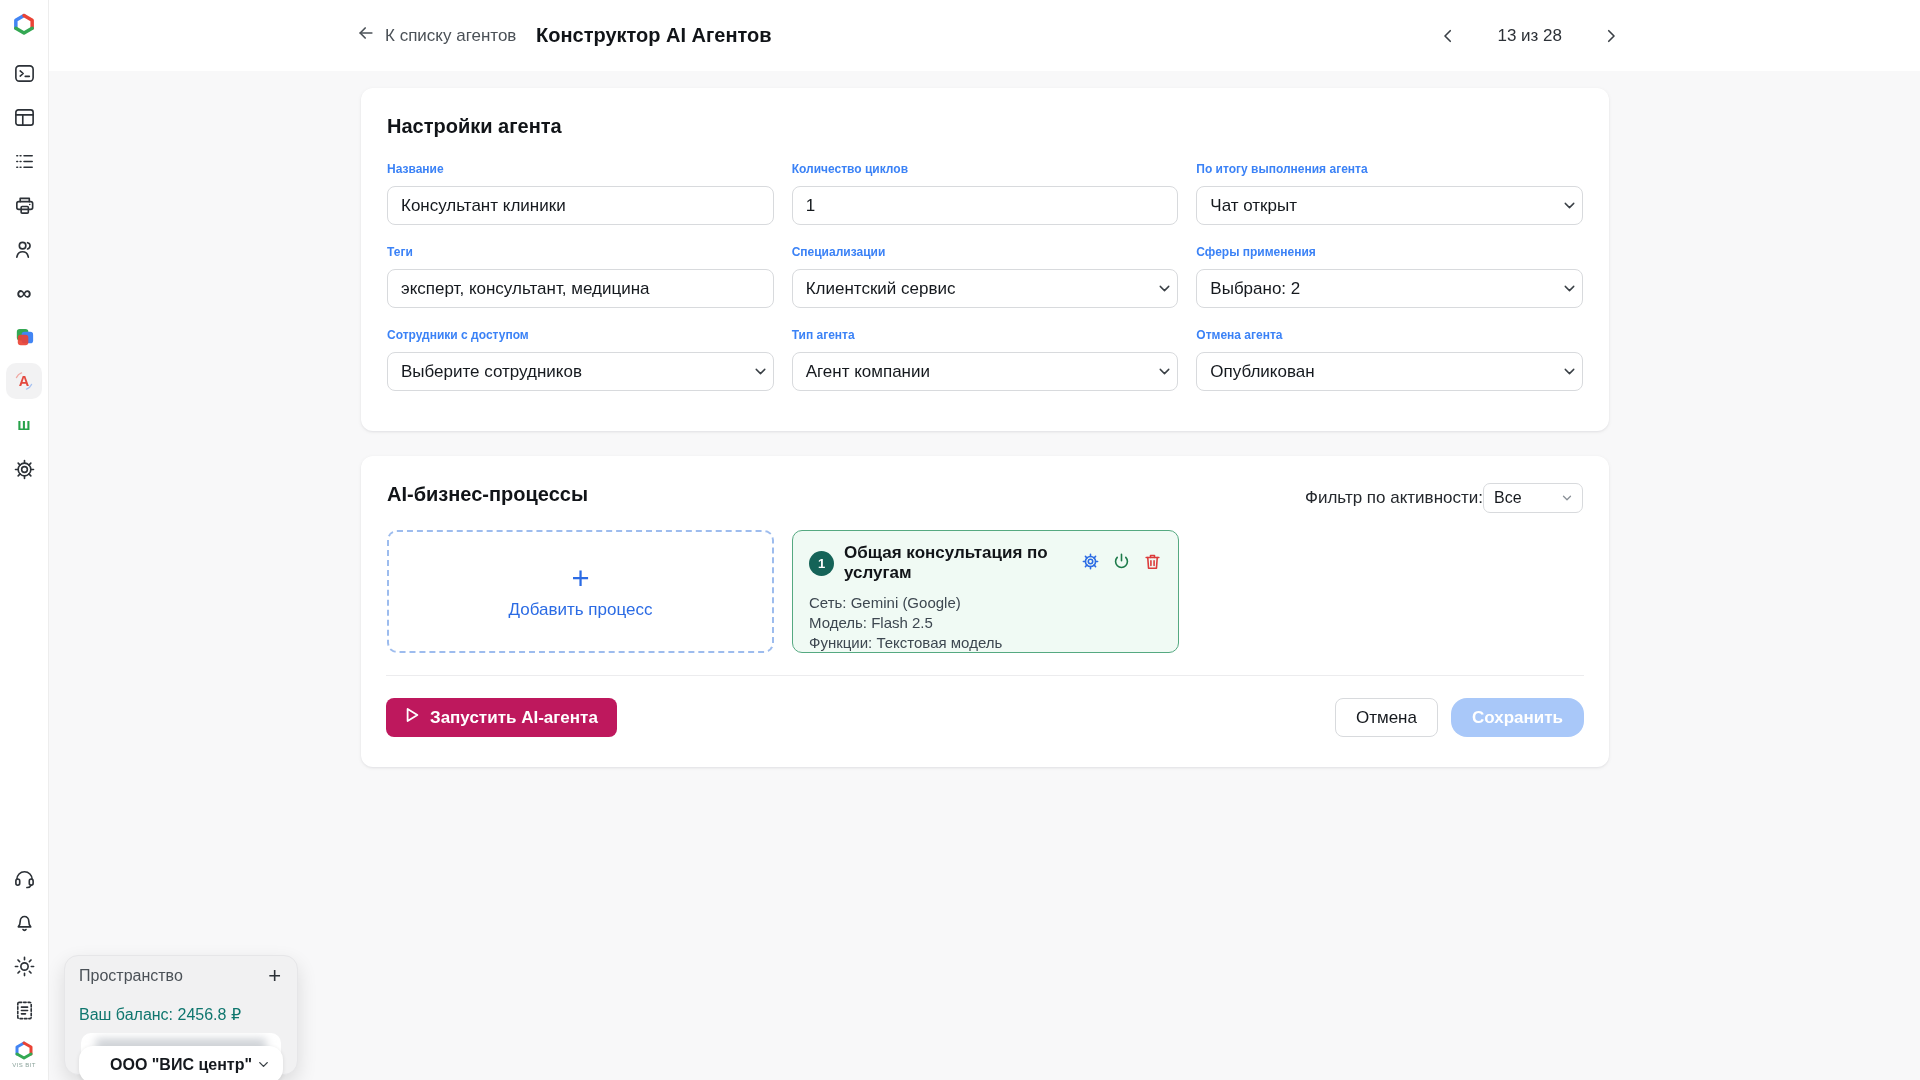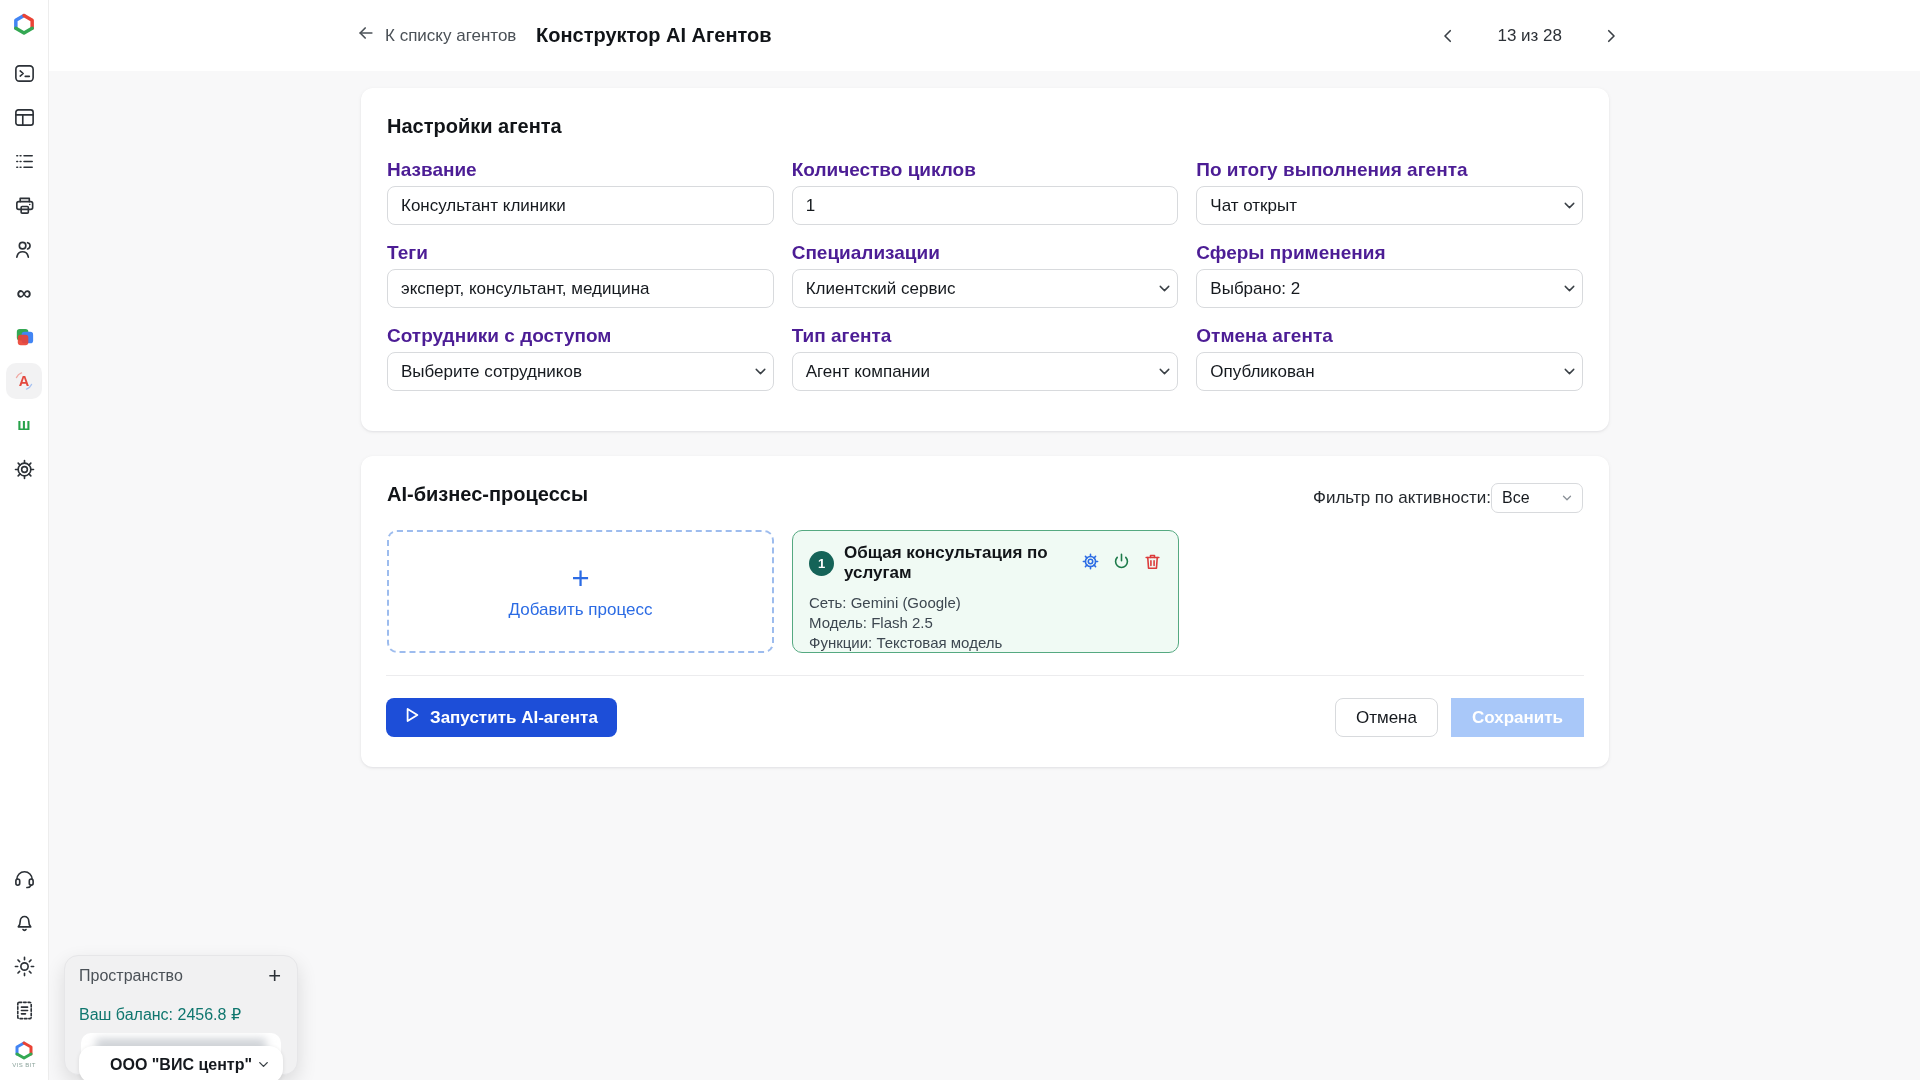--- a/index.html
+++ b/index.html
@@ -27,51 +27,51 @@
   .pager-text { font-size:17px; color:#2c3137; }
   .pager-btn { background:none; border:none; cursor:pointer; display:flex; align-items:center; }
 
   
   .card { position:absolute; left:361px; width:1248px; background:#fff; border-radius:12px; box-shadow:0 1px 2px rgba(16,24,40,.05), 0 1px 4px rgba(16,24,40,.06); }
   .card-settings { top:88px; height:343px; }
   .card-processes { top:456px; height:311px; }
   .card-h { padding:27px 26px 0; font-size:20px; font-weight:700; color:#111418; }
 
   .settings-grid { margin:22px 26px 0; display:grid; grid-template-columns:repeat(3,1fr); column-gap:18px; row-gap:18px; }
-  .field-label { font-size:19px; font-weight:700; color:#4c1d95; line-height:19px; margin-bottom:7px; }
+  .field-label { font-size:12px; font-weight:700; color:#3b82f6; line-height:19px; margin-bottom:7px; }
   .text-input, .select { width:100%; height:39px; border:1px solid #d8dadd; border-radius:8px; background:#fff; font-size:17px; color:#15191e; font-family:inherit; }
   .text-input { padding:0 13px; }
   .select { display:flex; align-items:center; justify-content:space-between; padding:0 4px 0 13px; cursor:pointer; }
   .chev svg { display:block; }
 
   
   .p-heading { position:absolute; left:26px; top:27px; font-size:20px; font-weight:700; color:#111418; }
   .filter-row { position:absolute; right:26px; top:27px; display:flex; align-items:center; gap:0; }
   .filter-label { font-size:17px; color:#24282d; }
-  .filter-select { width:92px; height:30px; border:1px solid #d8dadd; border-radius:7px; display:flex; align-items:center; justify-content:space-between; padding:0 8px 0 10px; font-size:16px; cursor:pointer; background:#fff; }
+  .filter-select { width:100px; height:30px; border:1px solid #d8dadd; border-radius:7px; display:flex; align-items:center; justify-content:space-between; padding:0 8px 0 10px; font-size:16px; cursor:pointer; background:#fff; }
 
   .add-box { position:absolute; left:26px; top:74px; width:387px; height:123px; border:2px dashed #9dbcee; border-radius:10px; display:flex; flex-direction:column; align-items:center; justify-content:center; gap:6px; color:#2b6be4; cursor:pointer; background:#fff; }
   .add-box .plus { font-size:31px; font-weight:400; line-height:30px; }
   .add-box .add-label { font-size:17px; }
 
   .proc-card { position:absolute; left:431px; top:74px; width:387px; height:123px; border:1px solid #55a981; background:#f0faf4; border-radius:10px; padding:12px 16px; }
   .proc-head { display:flex; align-items:center; }
   .proc-num { width:25px; height:25px; border-radius:50%; background:#156358; color:#fff; font-size:13px; font-weight:700; display:flex; align-items:center; justify-content:center; flex:0 0 25px; }
   .proc-title { font-size:17px; font-weight:700; color:#111418; margin-left:10px; flex:1; }
   .proc-actions { display:flex; align-items:center; gap:12px; }
   .proc-actions .ibtn { background:none; border:none; padding:0; cursor:pointer; display:flex; }
   .proc-lines { margin-top:10px; }
   .proc-line { font-size:15px; color:#3d4750; line-height:20px; }
 
   .divider { position:absolute; left:25px; right:25px; top:219px; height:1px; background:#ececee; }
   .btn-row { position:absolute; left:25px; right:25px; top:242px; display:flex; align-items:center; }
-  .run-btn { height:39px; background:#1d4ed8; color:#fff; border:none; border-radius:8px; padding:0 19px; font-size:17px; font-weight:600; font-family:inherit; display:flex; align-items:center; gap:10px; cursor:pointer; }
+  .run-btn { height:39px; background:#be185d; color:#fff; border:none; border-radius:8px; padding:0 19px; font-size:17px; font-weight:600; font-family:inherit; display:flex; align-items:center; gap:10px; cursor:pointer; }
   .spacer { flex:1; }
   .cancel-btn { height:39px; background:#fff; border:1px solid #d8dadd; border-radius:8px; padding:0 20px; font-size:17px; color:#15191e; font-family:inherit; cursor:pointer; }
-  .save-btn { height:39px; background:#a9c8f9; color:#fff; border:none; border-radius:0; padding:0 21px; font-size:17px; font-weight:600; font-family:inherit; margin-left:13px; cursor:not-allowed; }
+  .save-btn { height:39px; background:#a9c8f9; color:#fff; border:none; border-radius:16px; padding:0 21px; font-size:17px; font-weight:600; font-family:inherit; margin-left:13px; cursor:not-allowed; }
 
   
   .workspace { position:absolute; left:64px; top:955px; width:234px; height:120px; background:#f1f1f2; border:1px solid #e6e6e8; border-radius:14px; box-shadow:0 8px 20px rgba(0,0,0,.12); padding:11px 14px; z-index:6; }
   .ws-row1 { display:flex; align-items:center; justify-content:space-between; }
   .ws-title { font-size:16px; color:#4b5157; }
   .ws-plus { background:none; border:none; font-size:22px; line-height:18px; color:#2c3137; cursor:pointer; padding:0 2px; }
   .ws-balance { margin-top:20px; font-size:16px; color:#0f766e; }
   .ws-company-wrap { position:relative; margin-top:9px; height:50px; }
   .ws-blur-item { position:absolute; left:2px; right:2px; top:0; height:24px; background:#fff; border-radius:10px 10px 0 0; overflow:hidden; cursor:pointer; }
   .ws-blur-bar { margin:6px 14px; height:10px; border-radius:5px; background:#c9cdd2; filter:blur(4px); }

